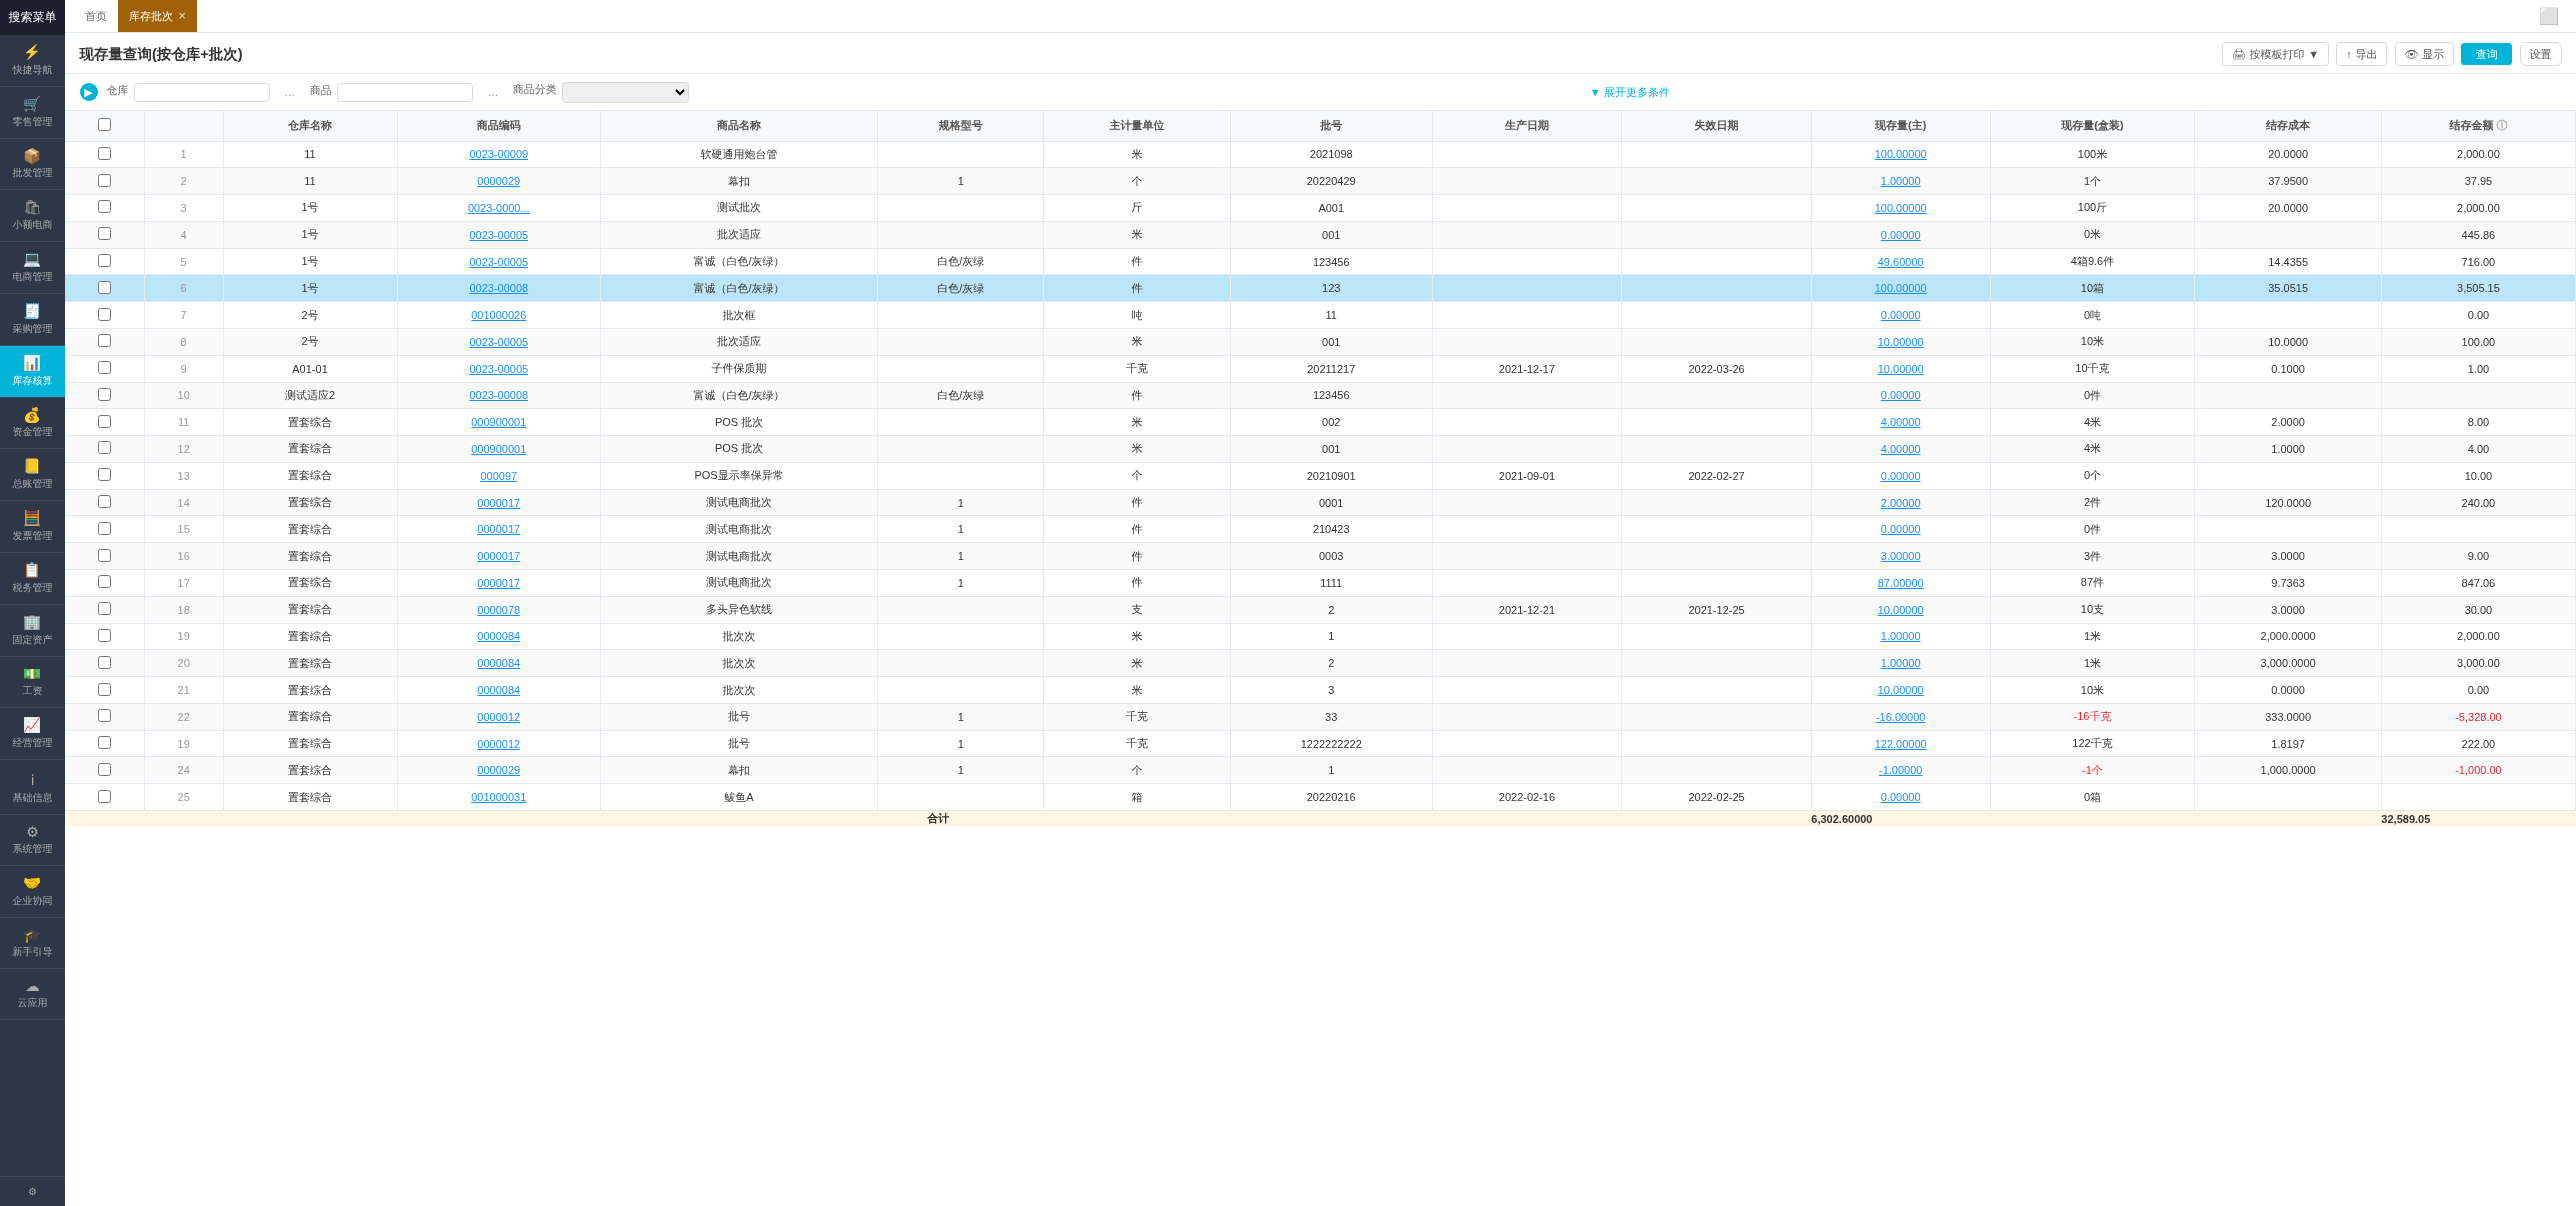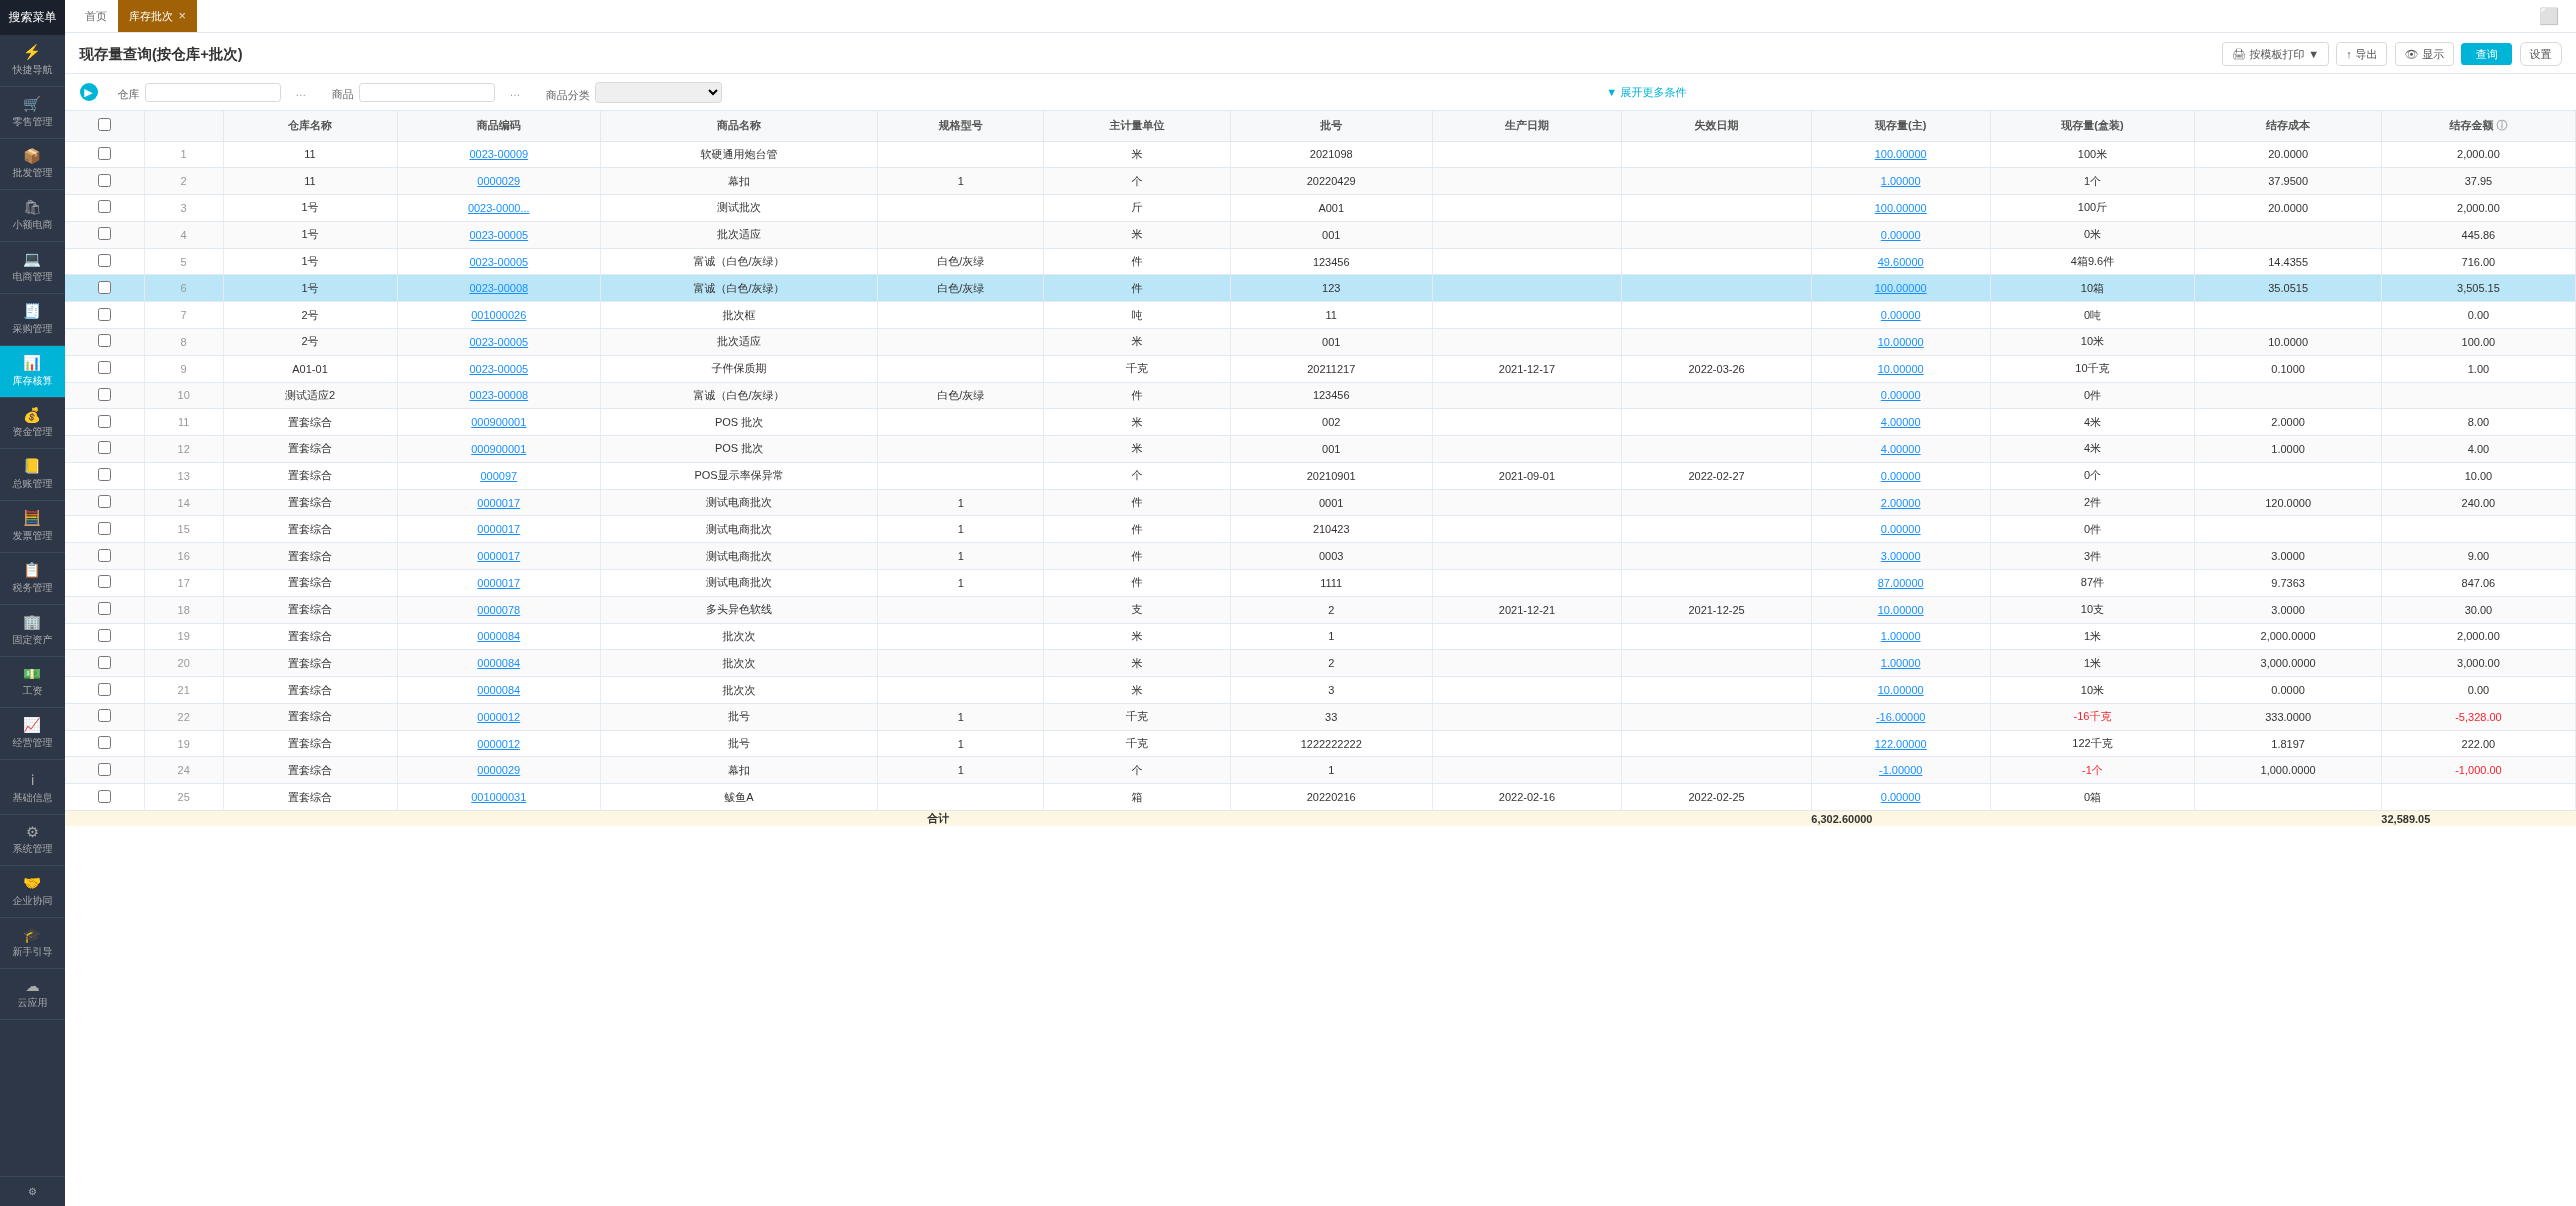--- a/index.html
+++ b/index.html
@@ -151,23 +151,22 @@
       width: 18px;
       height: 18px;
       cursor: pointer;
       font-size: 11px;
       display: flex;
       align-items: center;
       justify-content: center;
     }
     .search-field {
       display: flex;
-      align-items: flex-end;
+      align-items: flex-start;
       gap: 5.4px;
-      margin-left: 11px;
     }
     .search-field label { color: #666; white-space: nowrap; }
     .search-input {
       border: 0.9px solid #d9d9d9;
       border-radius: 3.6px;
       padding: 2.7px 7.2px;
       font-size: 11px;
       width: 136px;
       outline: none;
     }

